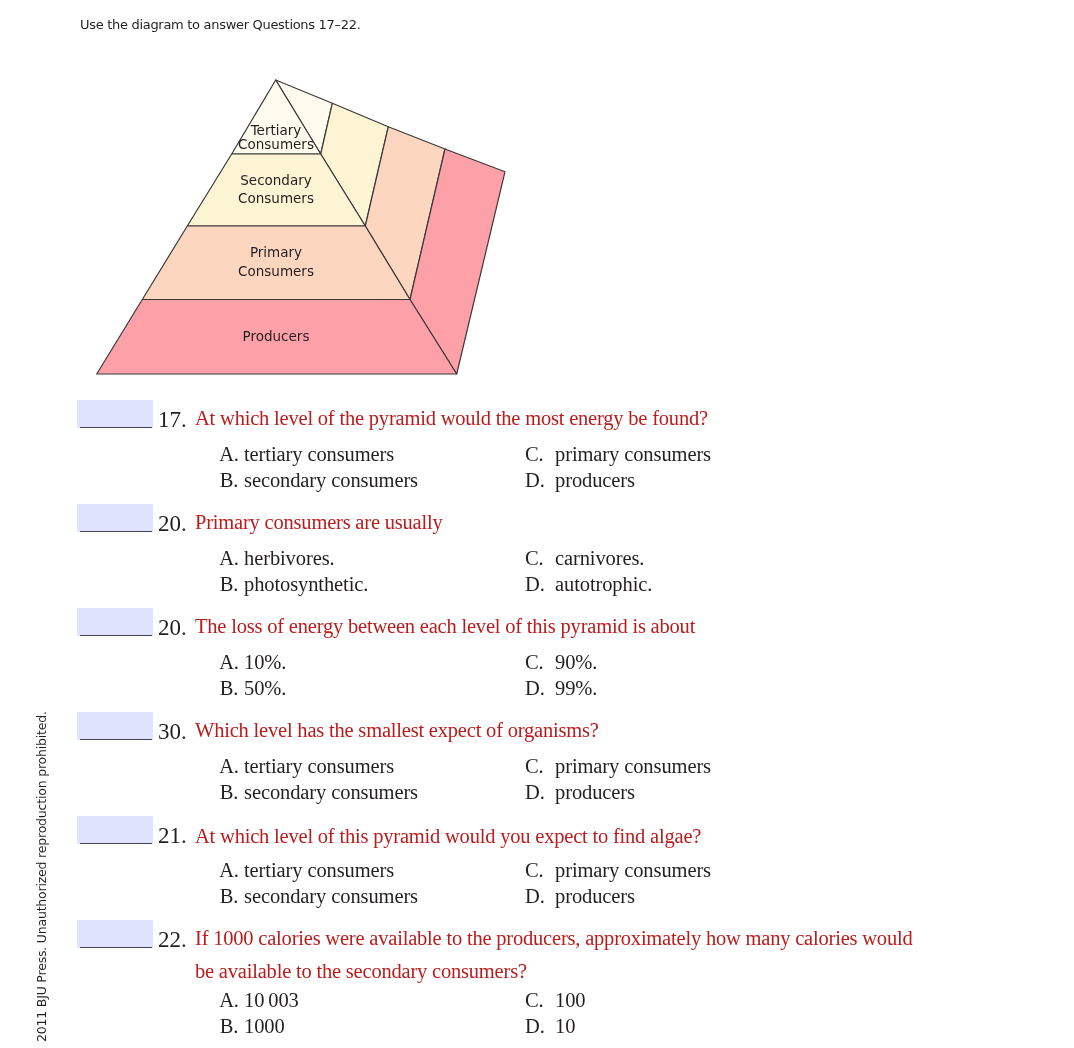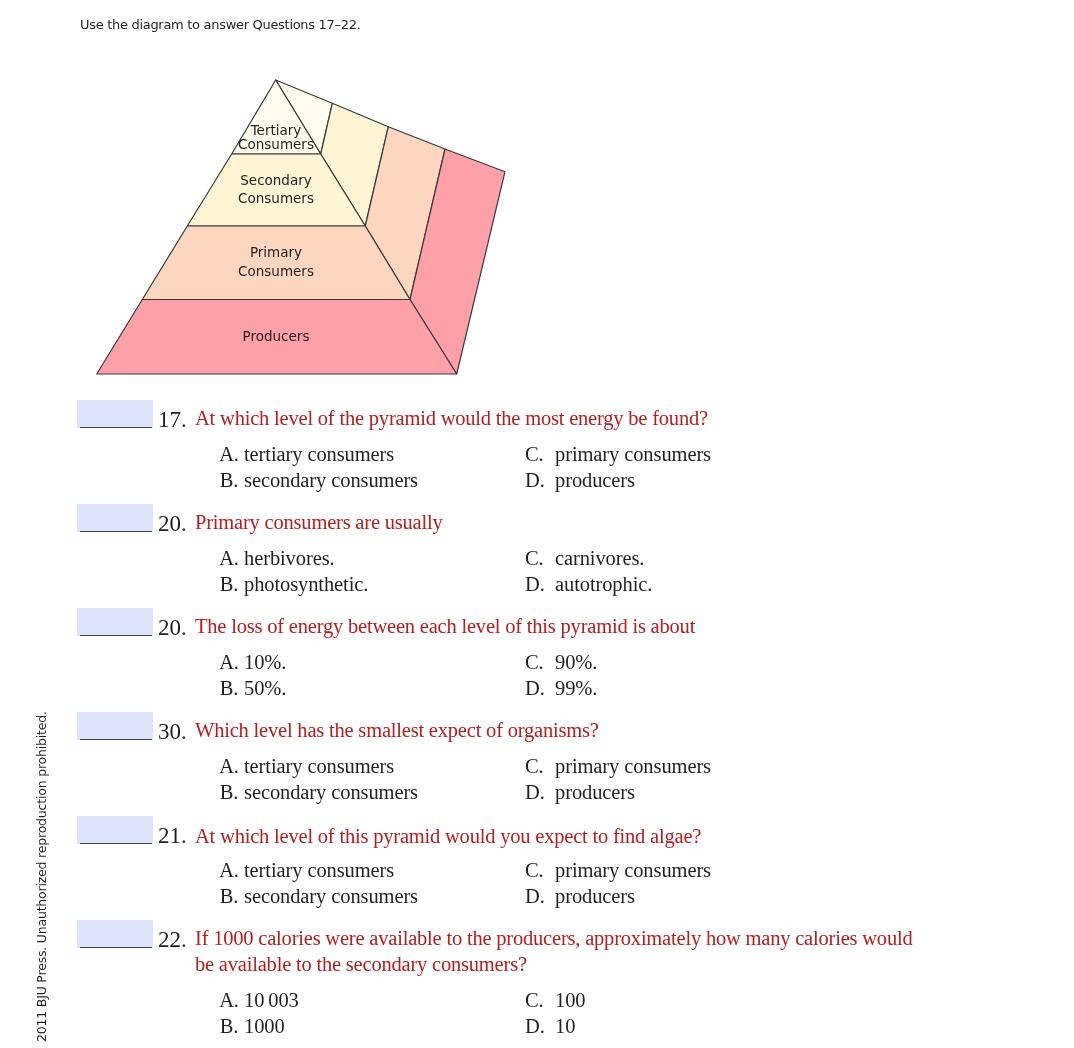--- a/index.html
+++ b/index.html
@@ -121,18 +121,18 @@
   <div class="choice col-left" style="top:43px"><span class="letter">A.</span><span>tertiary consumers</span></div>
   <div class="choice col-left" style="top:69px"><span class="letter">B.</span><span>secondary consumers</span></div>
   <div class="choice col-right" style="top:43px"><span class="letter">C.</span><span>primary consumers</span></div>
   <div class="choice col-right" style="top:69px"><span class="letter">D.</span><span>producers</span></div>
 </div>
 
 <div class="question" style="top:920px">
   <div class="blank" style="top:0"></div>
   <div class="q-num" style="top:7px">22.</div>
   <div class="q-text" style="top:5px">If 1000 calories were available to the producers, approximately how many calories would</div>
-  <div class="q-text" style="top:31px">be available to the secondary consumers?</div>
+  <div class="q-text" style="top:38px">be available to the secondary consumers?</div>
   <div class="choice col-left" style="top:69px"><span class="letter">A.</span><span>10 003</span></div>
   <div class="choice col-left" style="top:95px"><span class="letter">B.</span><span>1000</span></div>
   <div class="choice col-right" style="top:69px"><span class="letter">C.</span><span>100</span></div>
   <div class="choice col-right" style="top:95px"><span class="letter">D.</span><span>10</span></div>
 </div>
 
 </body></html>

